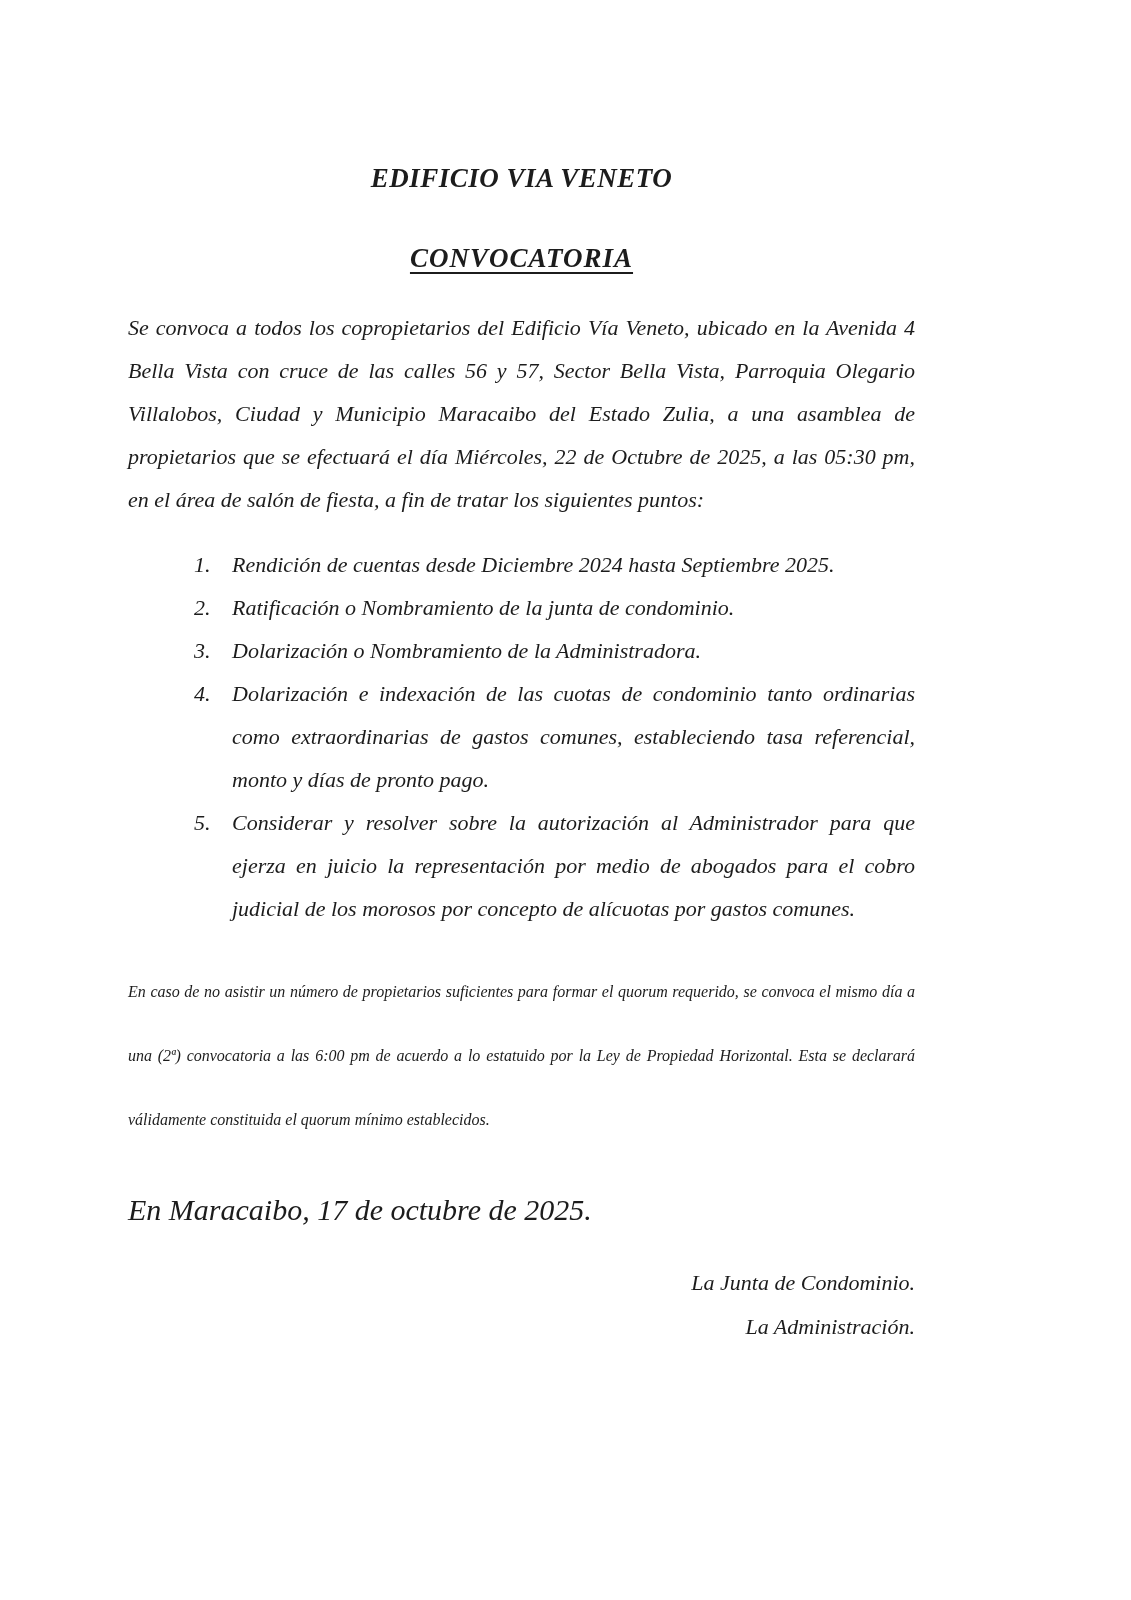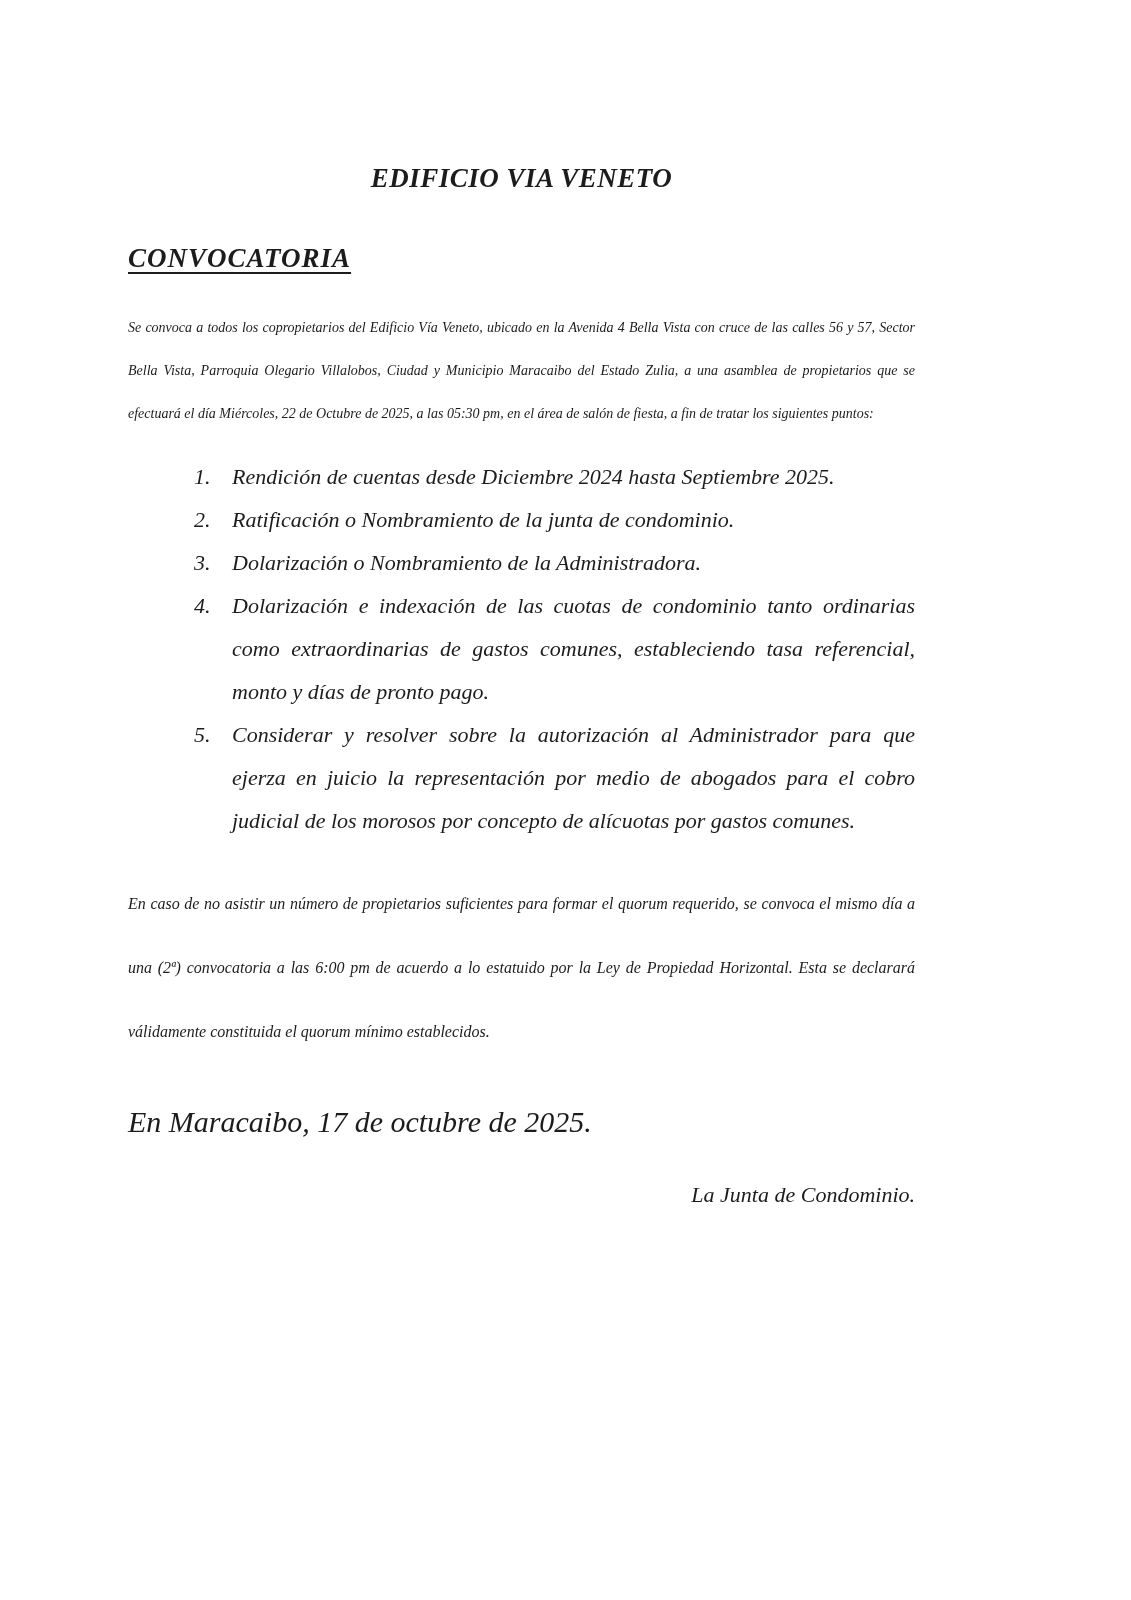--- a/index.html
+++ b/index.html
@@ -22,33 +22,34 @@
   }
   .title-block {
     text-align: center;
     font-weight: bold;
     font-size: 27px;
     line-height: 44px;
     letter-spacing: 0.5px;
   }
   .doc-heading {
     margin-top: 36px;
+    text-align: center;
     font-weight: bold;
     font-size: 27px;
     line-height: 44px;
     letter-spacing: 1px;
   }
   .doc-heading span {
     text-decoration: underline;
     text-underline-offset: 5px;
     text-decoration-thickness: 2px;
   }
   .intro {
     margin-top: 26px;
-    font-size: 14px;
+    font-size: 22px;
     line-height: 43px;
     text-align: justify;
   }
   .agenda {
     margin: 20px 0 0 66px;
     font-size: 22px;
     line-height: 43px;
   }
   .agenda-item {
     display: flex;
@@ -116,15 +117,16 @@
       <span class="txt">Considerar y resolver sobre la autorización al Administrador para que ejerza en juicio la representación por medio de abogados para el cobro judicial de los morosos por concepto de alícuotas por gastos comunes.</span>
     </div>
   </div>
 
   <p class="second-call">En caso de no asistir un número de propietarios suficientes para formar el quorum requerido, se convoca el mismo día a una (2ª) convocatoria a las 6:00 pm de acuerdo a lo estatuido por la Ley de Propiedad Horizontal. Esta se declarará válidamente constituida el quorum mínimo establecidos.</p>
 
   <p class="date-line">En Maracaibo, 17 de octubre de 2025.</p>
 
   <div class="signatures">
     <div>La Junta de Condominio.</div>
+    <div>La Administración.</div>
   </div>
 
 </div>
 
 </body></html>

